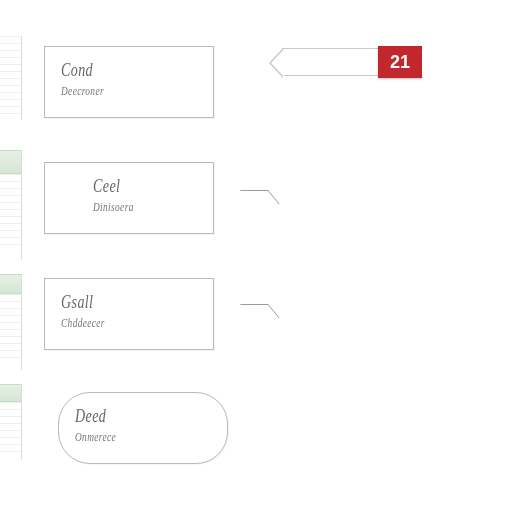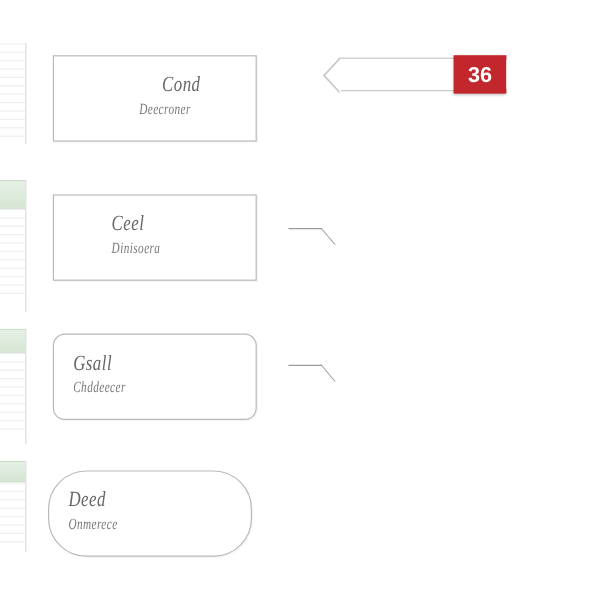--- a/index.html
+++ b/index.html
@@ -189,41 +189,41 @@
         <div></div>
         <div></div>
         <div></div>
         <div></div>
         <div></div>
         <div></div>
         <div></div>
       </div>
   </div>
 
-  <div class="card" style="left:44px; top:46px;text-align:right;">
+  <div class="card" style="left:44px; top:46px;">
     <div class="ctitle">Cond</div>
     <div class="csub">Deecroner</div>
   </div>
 
   <div class="card" style="left:44px; top:162px;padding-left:48px;">
     <div class="ctitle">Ceel</div>
     <div class="csub">Dinisoera</div>
   </div>
   <div class="tick" style="left:240px; top:190px;"></div>
 
-  <div class="card" style="left:44px; top:278px;border-radius:10px;">
+  <div class="card" style="left:44px; top:278px;">
     <div class="ctitle">Gsall</div>
     <div class="csub">Chddeecer</div>
   </div>
   <div class="tick" style="left:240px; top:304px;"></div>
 
-  <div class="card" style="left:40px; top:392px;border-radius:32px;">
+  <div class="card" style="left:58px; top:392px;border-radius:32px;">
     <div class="ctitle">Deed</div>
     <div class="csub">Onmerece</div>
   </div>
 
   <div class="tag-wrap">
     <div class="tag-back"></div>
-    <div class="tag-badge">36</div>
+    <div class="tag-badge">21</div>
     <div class="tag-ribbon"></div>
   </div>
 
 </div>
 
 </body></html>

